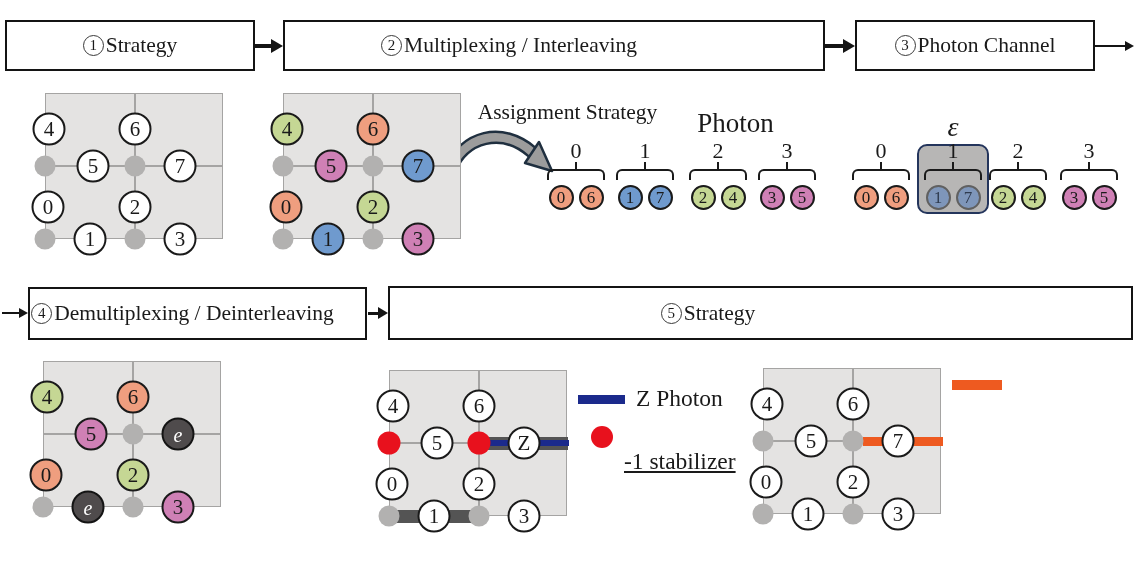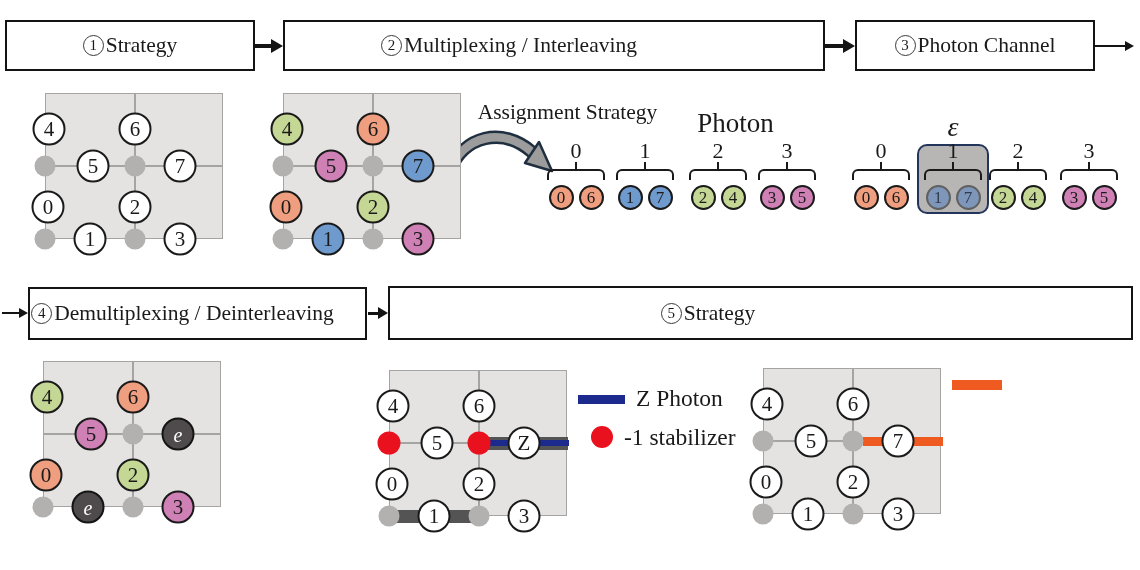--- a/index.html
+++ b/index.html
@@ -118,21 +118,21 @@
     <polygon class="tip" points="81,43 95,22 108,51"></polygon>
   </svg>
 
   <div class="flabel lab-photon">Photon</div>
   <div class="flabel lab-assign">Assignment Strategy</div>
 
   <div class="legend-swatch" style="left: 578px; top: 395px; width: 47px; height: 9px; background: rgb(27, 42, 140);"></div>
   <div class="legend-text" style="left:636px;top:385px;">Z Photon</div>
 
   <div class="legend-swatch" style="left: 591px; top: 426px; width: 22px; height: 22px; border-radius: 50%; background: rgb(232, 17, 29);"></div>
-  <div class="legend-text" style="left:624px;top:424px;">-1 stabilizer</div>
+  <div class="legend-text" style="left:624px;top:448px;text-decoration:underline;">-1 stabilizer</div>
 
   <div class="legend-swatch" style="left: 952px; top: 380px; width: 50px; height: 10px; background: rgb(238, 90, 32);"></div>
 
 <div class="lattice" style="left: 45px; top: 93px;">
       <div class="lat-bg"></div>
       <div class="lat-v"></div>
       <div class="lat-h"></div>
       <div class="dot" style="left: 0px; top: 73px; width: 21px; height: 21px; background: rgb(178, 177, 176);"></div>
       <div class="dot" style="left: 90px; top: 73px; width: 21px; height: 21px; background: rgb(178, 177, 176);"></div>
       <div class="dot" style="left: 0px; top: 146px; width: 21px; height: 21px; background: rgb(178, 177, 176);"></div>

